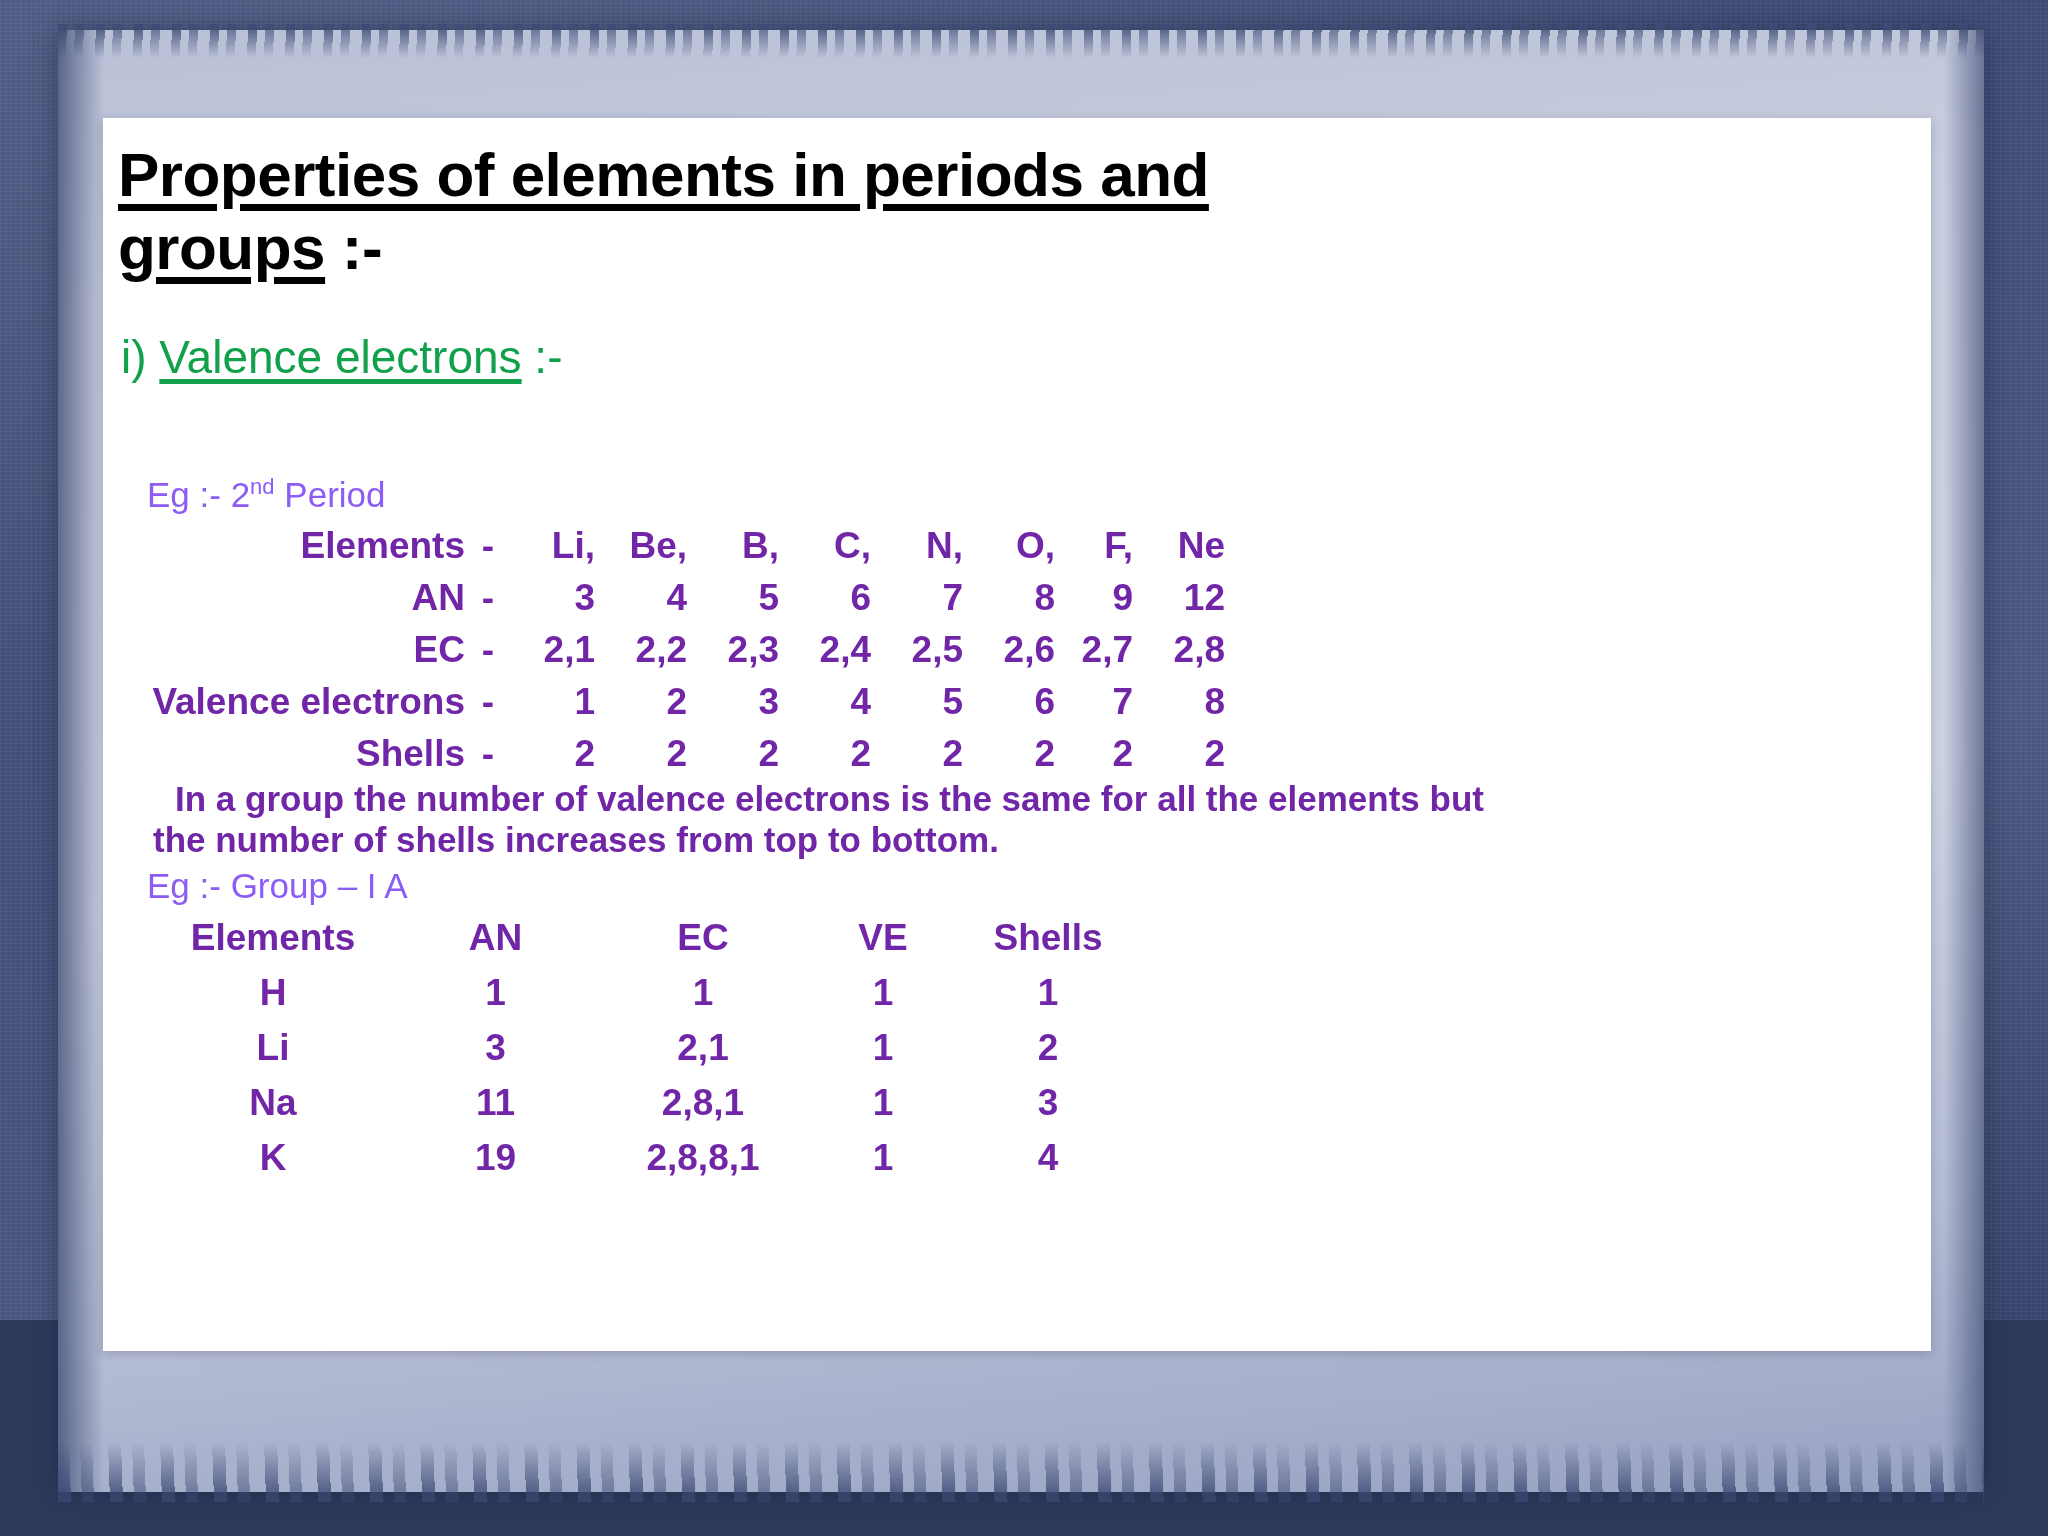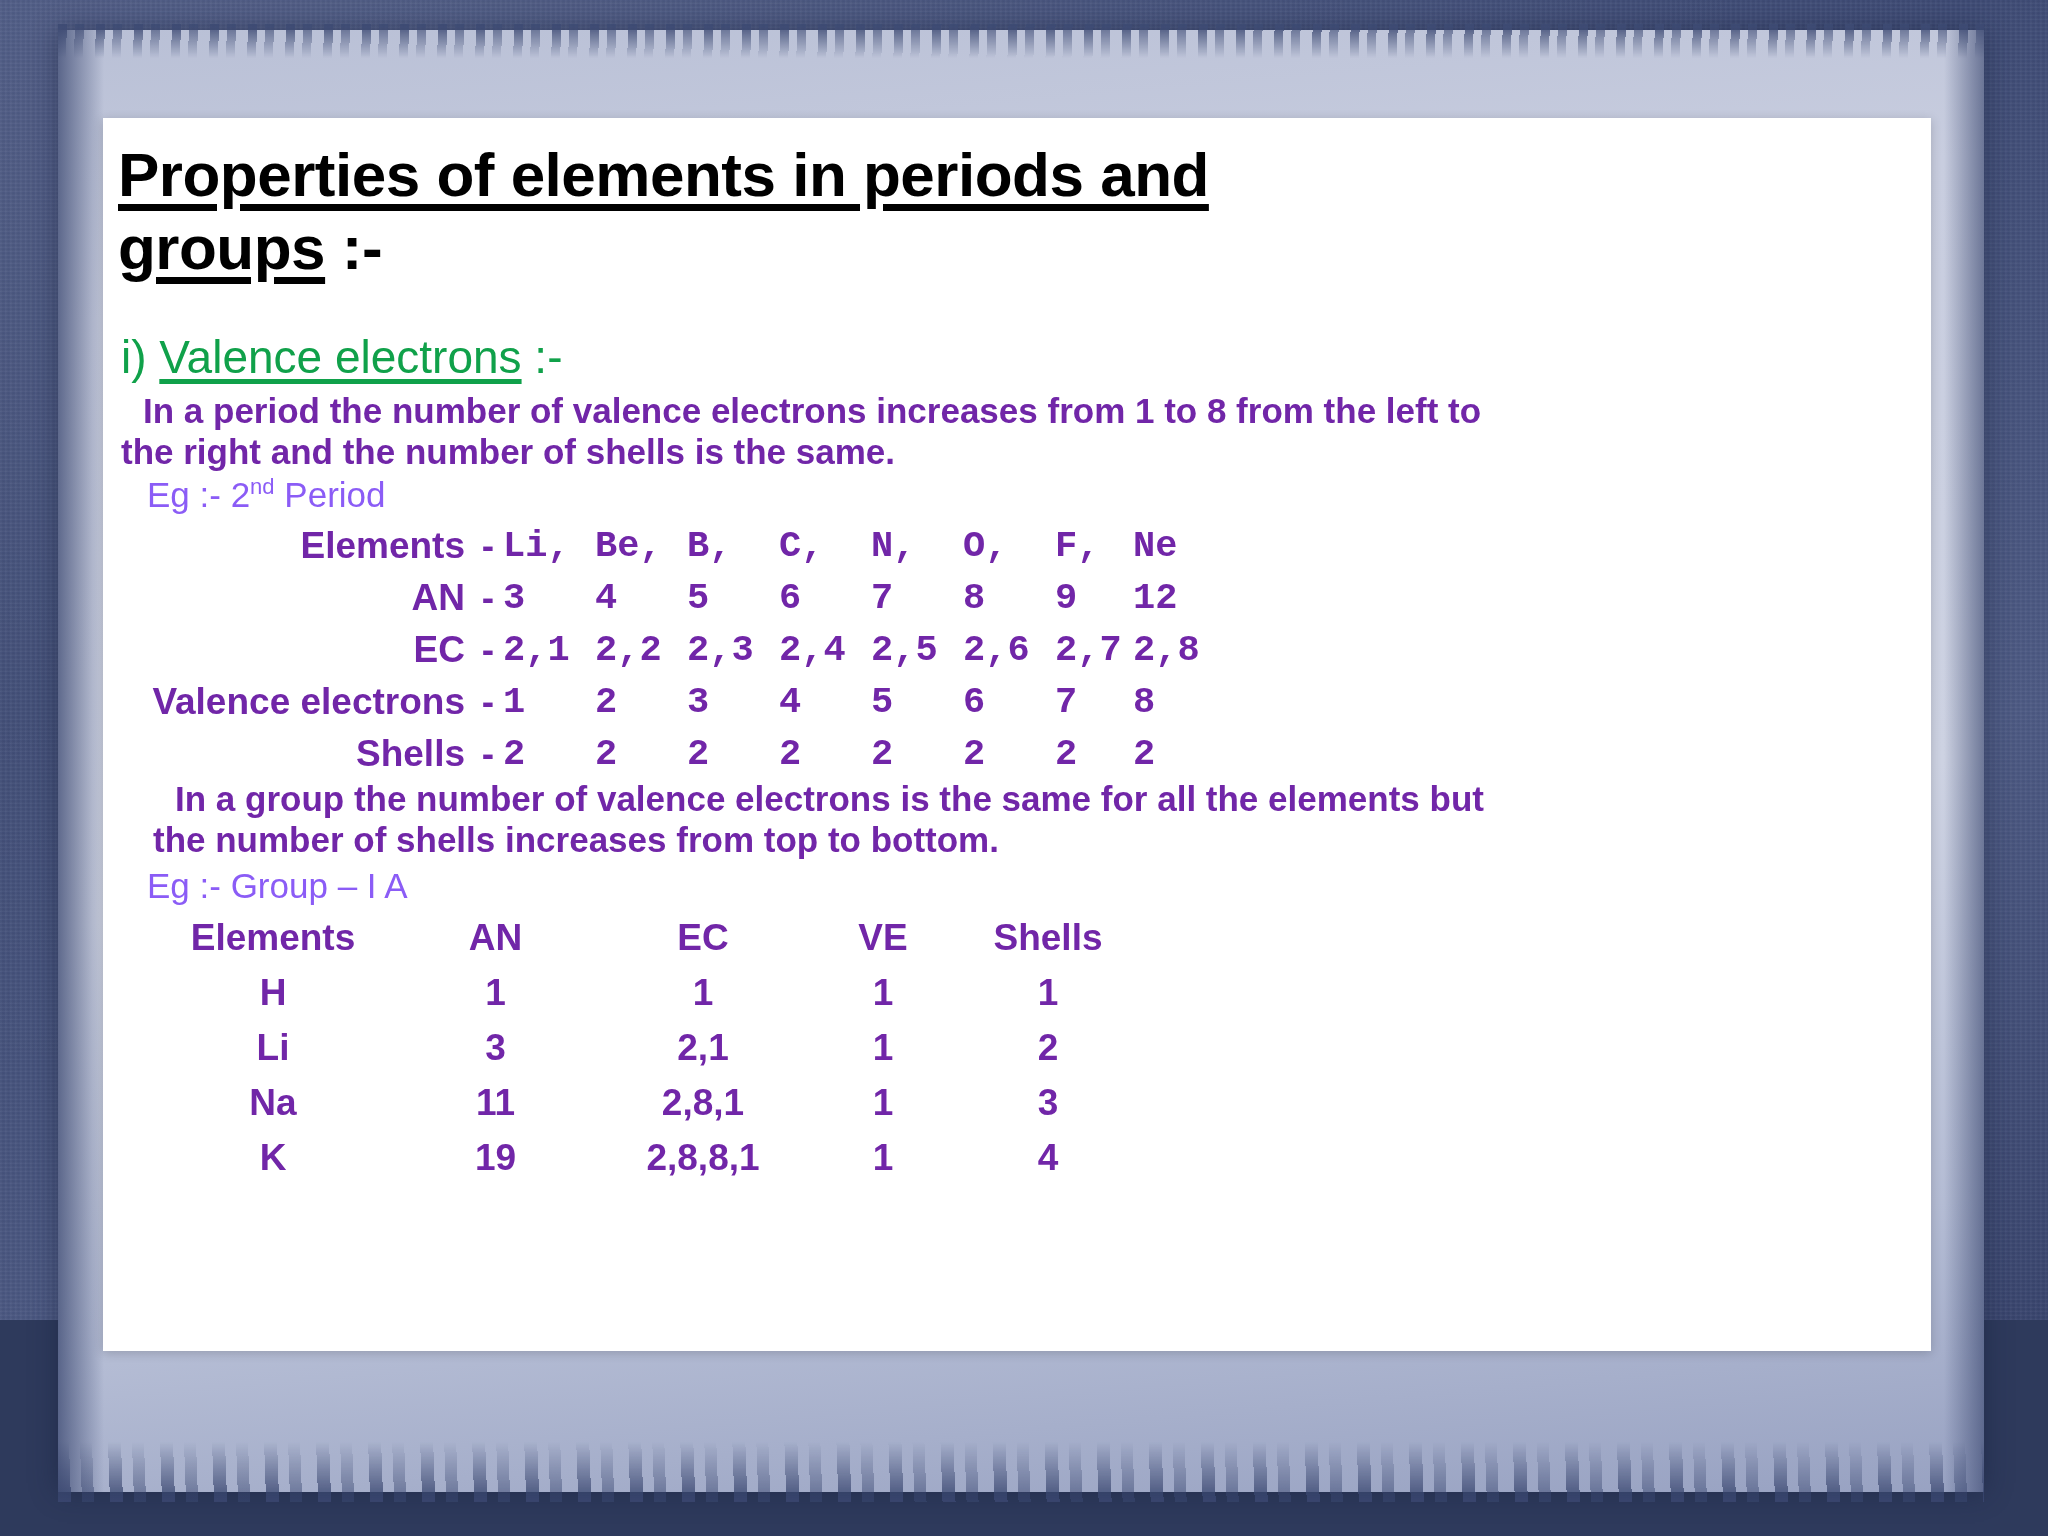--- a/index.html
+++ b/index.html
@@ -191,22 +191,21 @@
   }
   #period-table .rowlabel {
     text-align: right;
     padding-right: 8px;
     white-space: nowrap;
   }
   #period-table .dash {
     text-align: center;
   }
   #period-table .cell {
-    text-align: left;
-    font-family: Liberation Mono, monospace;
+    text-align: right;
   }
 
   
   #group-table {
     position: absolute;
     left: 40px;
     top: 792px;
     display: grid;
     grid-template-columns: 260px 185px 230px 130px 200px;
     font-size: 37px;
@@ -235,24 +234,20 @@
         <div class="title-line second">
           <span class="u">groups</span><span> :-</span>
         </div>
       </div>
 
       <div class="green-head">
         <span>i)</span>
         <span class="u">Valence electrons</span><span> :-</span>
       </div>
 
-      <div class="para" id="para1">
-        <div class="indent">In a period the number of valence electrons increases from 1 to 8 from the left to</div>
-        <div>the right and the number of shells is the same.</div>
-      </div>
 
       <div class="eg" id="eg1">
         <span>Eg :- 2</span><sup>nd</sup><span> Period</span>
       </div>
 
       <div id="period-table">
 
         <div class="rowlabel">Elements</div>
         <div class="dash">-</div>
         <div class="cell">Li,</div>

